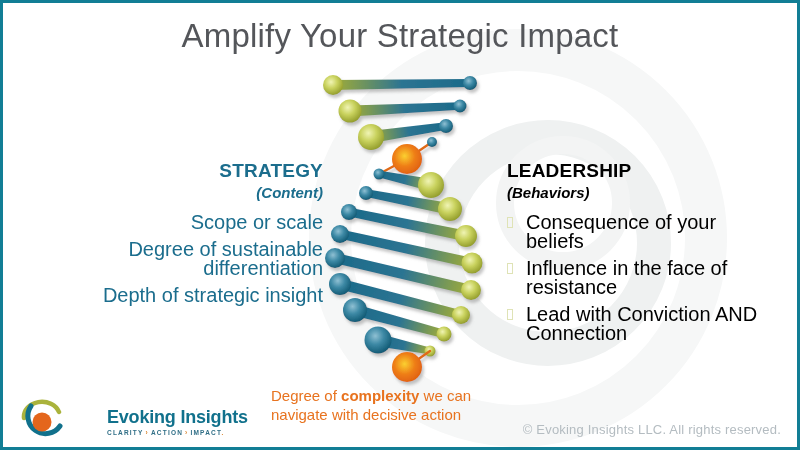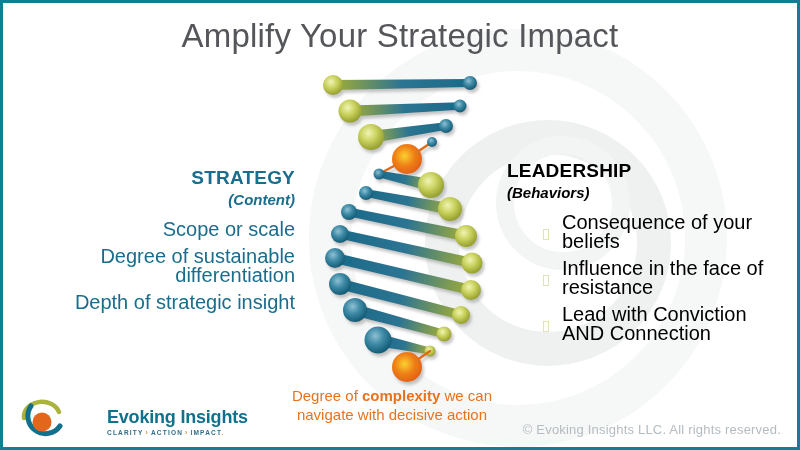--- a/index.html
+++ b/index.html
@@ -7,32 +7,32 @@
     position:relative;width:800px;height:450px;background:#ffffff;
     border:3px solid #117e95;box-sizing:border-box;overflow:hidden;
     font-family:"Liberation Sans", sans-serif;
   }
   .title{
     position:absolute;top:14px;left:0;width:794px;text-align:center;
     font-size:33px;font-weight:400;color:#54565a;letter-spacing:.2px;
   }
   .helix-svg{position:absolute;top:0;left:0;}
   .panel{position:absolute;top:157px;}
-  .panel-strategy{right:502px;width:290px;text-align:right;color:#1b6d8d;margin-top:7px;}
+  .panel-strategy{right:474px;width:290px;text-align:right;color:#1b6d8d;}
   .panel-leadership{left:504px;width:262px;text-align:left;color:#000000;}
   .panel h2{margin:0;font-size:19px;font-weight:700;letter-spacing:.2px;}
   .panel .sub{font-size:15px;font-style:italic;font-weight:700;margin:2px 0 12px 0;}
   .panel .item{font-size:20px;line-height:19px;margin-bottom:8px;}
-  .lead-item{display:flex;align-items:center;margin-left:36px;}
+  .lead-item{display:flex;align-items:flex-start;}
   .tofu{
     flex:0 0 auto;width:4px;height:9px;border:1px solid #dfe3b6;
     margin:4px 13px 0 0;display:inline-block;
   }
   .complexity{
-    position:absolute;left:252px;top:383px;width:274px;text-align:center;
+    position:absolute;left:268px;top:383px;width:274px;text-align:left;
     color:#e8731f;font-size:15px;line-height:19px;
   }
   .complexity b{font-weight:700;}
   .brand{position:absolute;left:16px;top:396px;display:flex;align-items:center;gap:36px;}
   .brand-mark{width:47px;height:44px;flex:0 0 auto;}
   .brand-text{margin-left:5px;display:flex;flex-direction:column;}
   .brand-name{
     color:#11718c;font-size:18px;font-weight:700;letter-spacing:-.2px;line-height:20px;
   }
   .brand-tagline{

